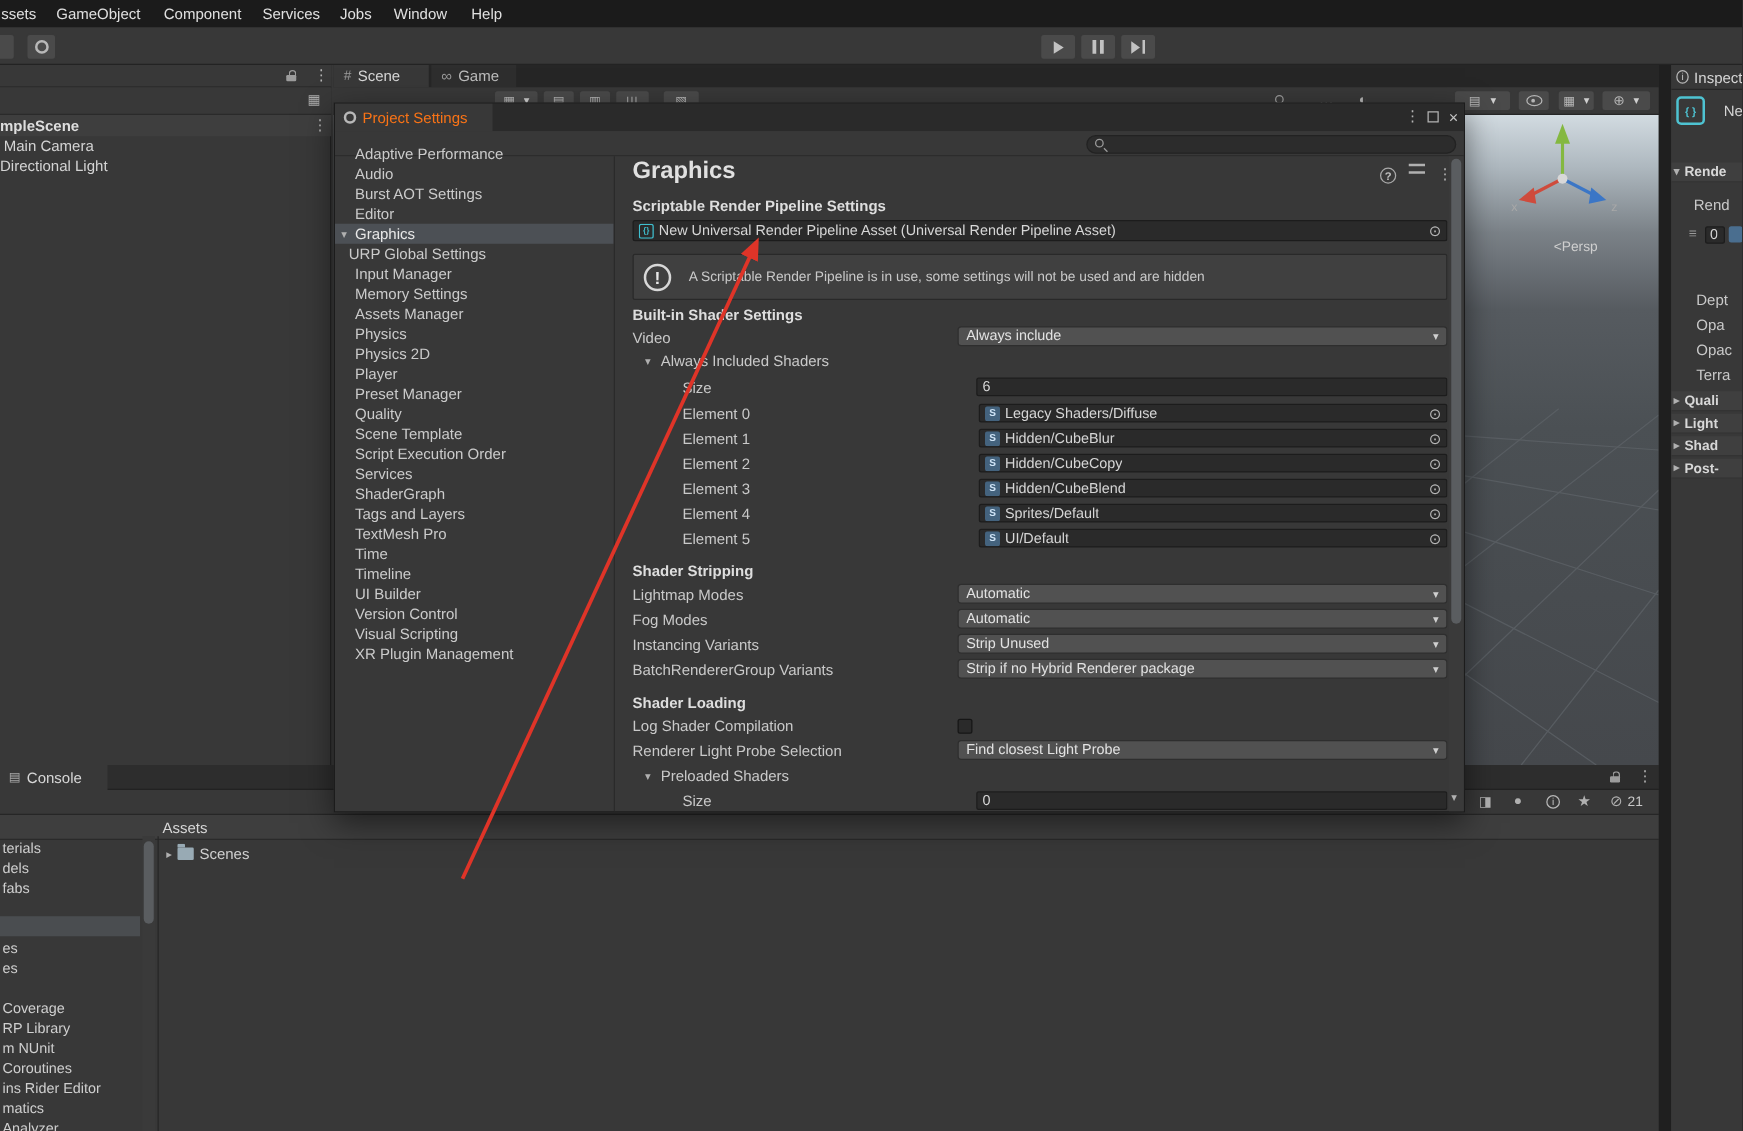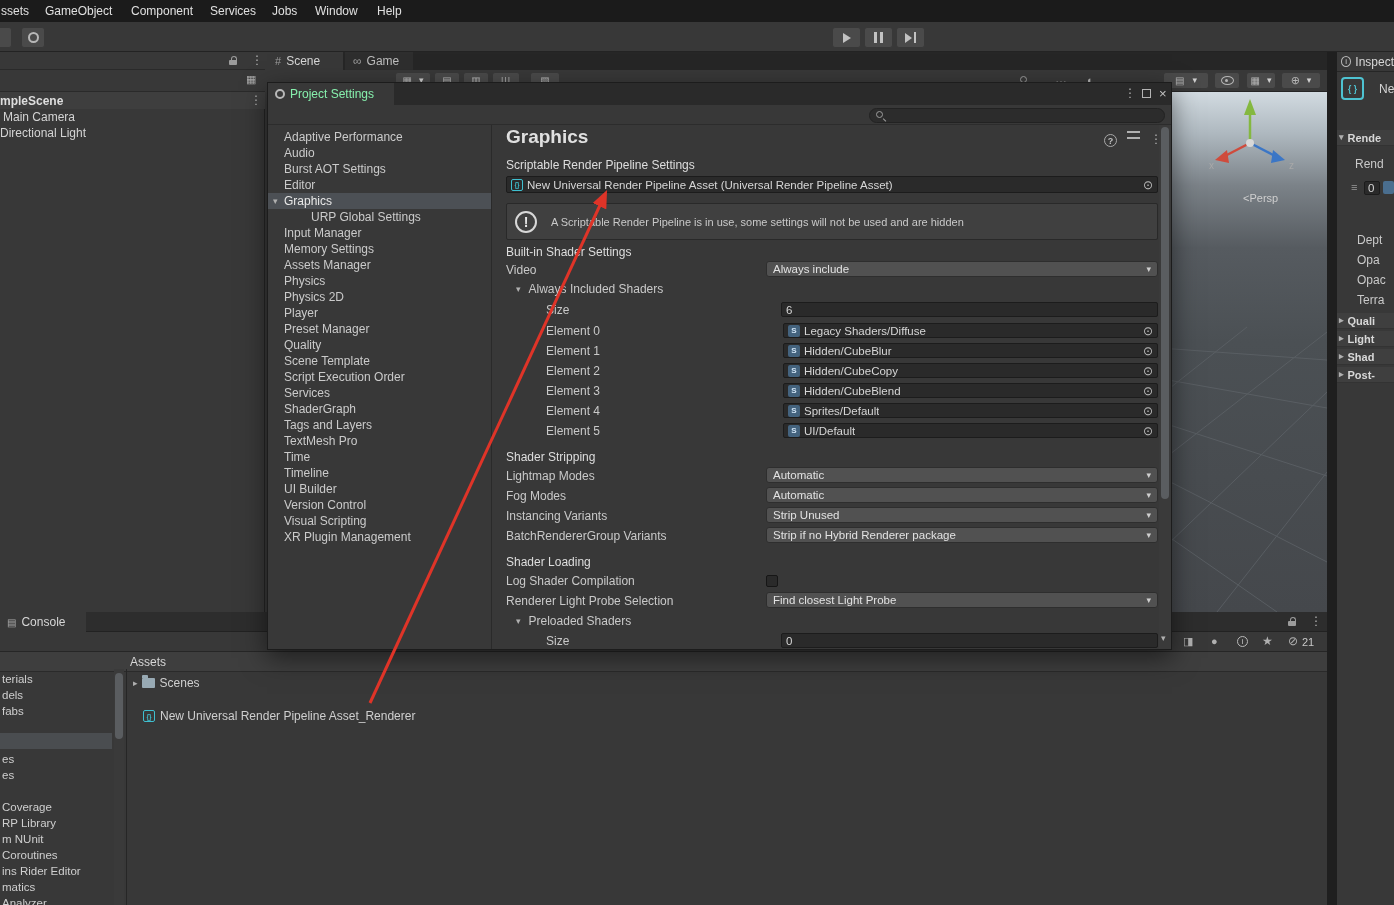--- a/index.html
+++ b/index.html
@@ -3,21 +3,21 @@
 <meta charset="utf-8">
 <style>
   *{margin:0;padding:0;box-sizing:border-box}
   html,body{background:#222}
   body{font-family:"Liberation Sans", sans-serif;}
   .stage{position:relative;width:1394px;height:905px;overflow:hidden;background:#383838;font-size:12px;color:#c9c9c9}
   .ab{position:absolute}
   .r{display:flex;align-items:center}
   .nowrap{white-space:nowrap}
   .lbl{font-size:12px;color:#c9c9c9;white-space:nowrap}
-  .heading{font-weight:normal;font-size:12px;color:#dedede;white-space:nowrap}
+  .heading{font-weight:bold;font-size:12px;color:#dedede;white-space:nowrap}
   .kebab{color:#b4b4b4;font-size:12px;line-height:1}
   .caret{font-size:9px;color:#cfcfcf;margin-left:4px;line-height:1}
   .fold{font-size:9px;color:#b0b0b0;margin-right:4px;line-height:1}
   .picker{color:#b9b9b9;font-size:12px;line-height:1}
   
   .dd{background:#515151;border:1px solid #2e2e2e;border-radius:3px;display:flex;align-items:center;justify-content:space-between;padding:0 6px;height:16px}
   .dd .t{font-size:11.5px;color:#e2e2e2;white-space:nowrap;overflow:hidden}
   .fld{background:#2a2a2a;border:1px solid #1c1c1c;border-radius:2px;display:flex;align-items:center;padding:0 4px;height:16px}
   .fld .t{font-size:11.5px;color:#d6d6d6;white-space:nowrap;overflow:hidden}
   .spread{justify-content:space-between}
@@ -52,21 +52,21 @@
   .pause-ic{display:flex;gap:3px}
   .pause-ic i{width:3px;height:11px;background:#c2c2c2}
   .step-ic{display:flex;align-items:center;gap:2px}
   .step-ic b{width:2.5px;height:11px;background:#c2c2c2}
   .tbtn{background:#4a4a4a;border:1px solid #383838;border-radius:3px;display:flex;align-items:center;justify-content:center}
   .check{background:#2a2a2a;border:1px solid #161616;border-radius:2px}
   .mini-ic{width:11px;height:13px;background:#4a6e8f;border-radius:2px}
   
   .navitem{position:absolute;left:0;width:223px;height:16px;display:flex;align-items:center;padding-left:16px;font-size:12px;color:#cbcbcb;white-space:nowrap;overflow:hidden}
   .navitem.sel{background:#4c5055;color:#e8e8e8}
-  .navitem.indent{padding-left:43px}
+  .navitem.indent{padding-left:11px}
   .tree-row{position:absolute;left:0;width:112px;height:16px;display:flex;align-items:flex-end;padding-left:2px;font-size:11.5px;color:#cfcfcf;white-space:nowrap;overflow:hidden}
   .tree-row.sel-gray{background:#4a4d50}
   .proj-row{position:absolute;left:0;width:1200px;height:16px;display:flex;align-items:center;font-size:12px;color:#cfcfcf;white-space:nowrap;overflow:hidden}
   .proj-row.sel-blue{background:#2d5c8e;color:#ffffff}
   .insp-section{position:absolute;left:0;width:57px;height:16px;background:#3f3f3f;border-bottom:1px solid #333;display:flex;align-items:center;font-weight:bold;font-size:11px;color:#d8d8d8;white-space:nowrap;overflow:hidden}
   .scroll-track{background:#3a3a3a}
   .scroll-thumb{position:absolute;background:#5a5d60;border-radius:4px}
   .watermark{font-size:42px;font-weight:bold;color:#ffffff;letter-spacing:2px;text-shadow:0 1px 5px rgba(0,0,0,.4);white-space:nowrap;font-family:sans-serif}
 </style>
 </head>
@@ -277,24 +277,20 @@
       <div class="scroll-thumb" style="left:1px;top:4px;width:8px;height:66px"></div>
     </div>
     <div class="ab" style="left:126px;top:17px;width:1px;height:236px;background:#262626"></div>
 
     <div class="ab" style="left:127px;top:17px;width:1200px;height:236px;overflow:hidden">
       <div class="proj-row" style="top:6px">
         <span class="fold" style="margin-left:6px">▸</span>
         <span class="folder-ic" style="margin-right:5px"></span>
         <span>Scenes</span>
       </div>
-      <div class="proj-row" style="top:39px">
-        <span class="urp-ic" style="margin-left:16px;margin-right:5px"></span>
-        <span>New Universal Render Pipeline Asset_Renderer</span>
-      </div>
     </div>
   </div>
 
   <div class="ab" style="left:1327px;top:52px;width:10px;height:853px;background:#1f1f1f"></div>
 
   <div class="ab" style="left:1337px;top:52px;width:57px;height:853px;background:#383838;overflow:hidden">
     <div class="ab r" style="left:0;top:0;width:57px;height:20px;border-bottom:1px solid #262626;gap:4px;padding-left:4px">
       <span class="circle-i"></span>
       <span class="nowrap" style="color:#d6d6d6">Inspect</span>
     </div>
@@ -330,34 +326,34 @@
         <span class="fold" style="margin-left:2px">▸</span>
         <span>Post-</span>
       </div>
   </div>
 
   <div class="ab" style="left:267px;top:82px;width:905px;height:568px;background:#383838;border:1px solid #1c1c1c;box-shadow:0 8px 24px rgba(0,0,0,.5);z-index:30">
 
     <div class="ab" style="left:0;top:0;width:903px;height:22px;background:#2a2a2a">
       <div class="ab r" style="left:0;top:0;width:126px;height:22px;background:#383838;padding-left:7px;gap:5px">
         <span class="gear-ic" style="width:10px;height:10px;border-width:2.2px"></span>
-        <span class="nowrap" style="color:#86efac">Project Settings</span>
+        <span class="nowrap" style="color:#f97316">Project Settings</span>
       </div>
       <span class="ab kebab" style="left:856px;top:4px">⋮</span>
       <span class="ab" style="left:874px;top:6px;width:9px;height:9px;border:1.3px solid #b4b4b4"></span>
       <span class="ab" style="left:891px;top:3px;color:#c4c4c4;font-size:13px">×</span>
     </div>
 
     <div class="ab" style="left:0;top:22px;width:903px;height:20px;background:#383838;border-bottom:1px solid #2c2c2c">
       <div class="ab r" style="left:601px;top:3px;width:296px;height:15px;background:#2c2c2c;border:1px solid #222;border-radius:8px;padding-left:5px">
         <span class="mag"></span>
       </div>
     </div>
 
-    <div class="ab" style="left:0;top:42px;width:223px;height:524px;overflow:hidden">
+    <div class="ab" style="left:0;top:28px;width:223px;height:524px;overflow:hidden">
       <div class="navitem" style="top:4px">
           <span>Adaptive Performance</span>
         </div>
       <div class="navitem" style="top:20px">
           <span>Audio</span>
         </div>
       <div class="navitem" style="top:36px">
           <span>Burst AOT Settings</span>
         </div>
       <div class="navitem" style="top:52px">

